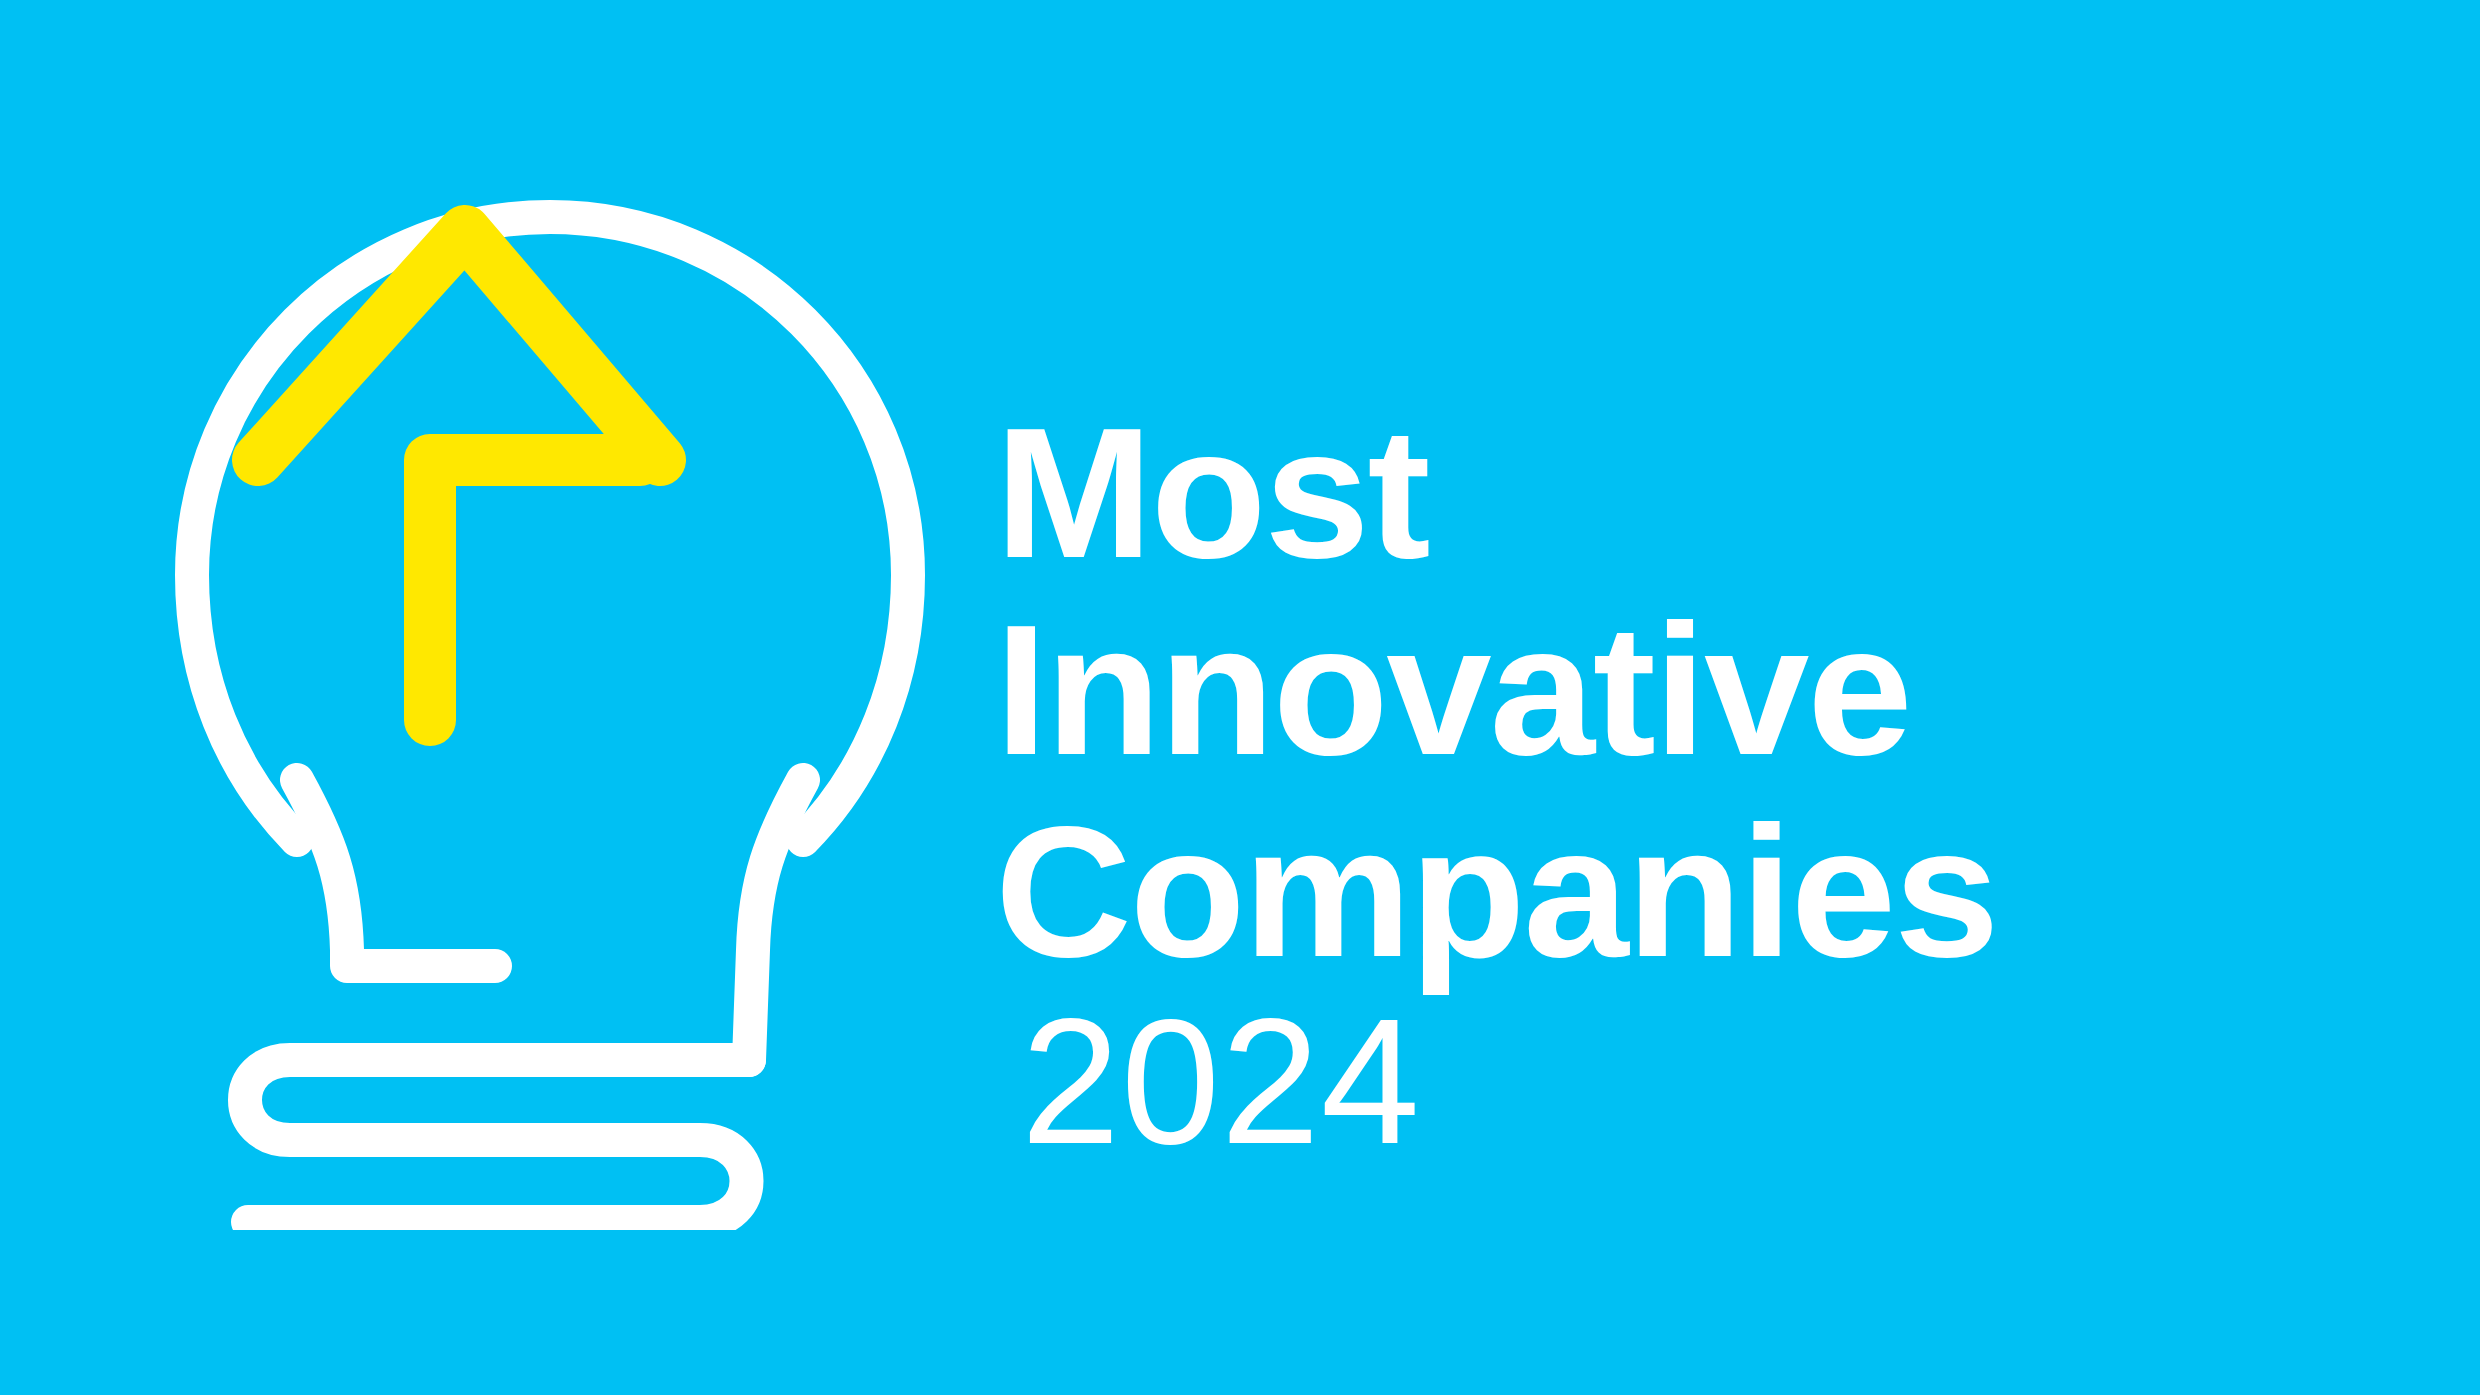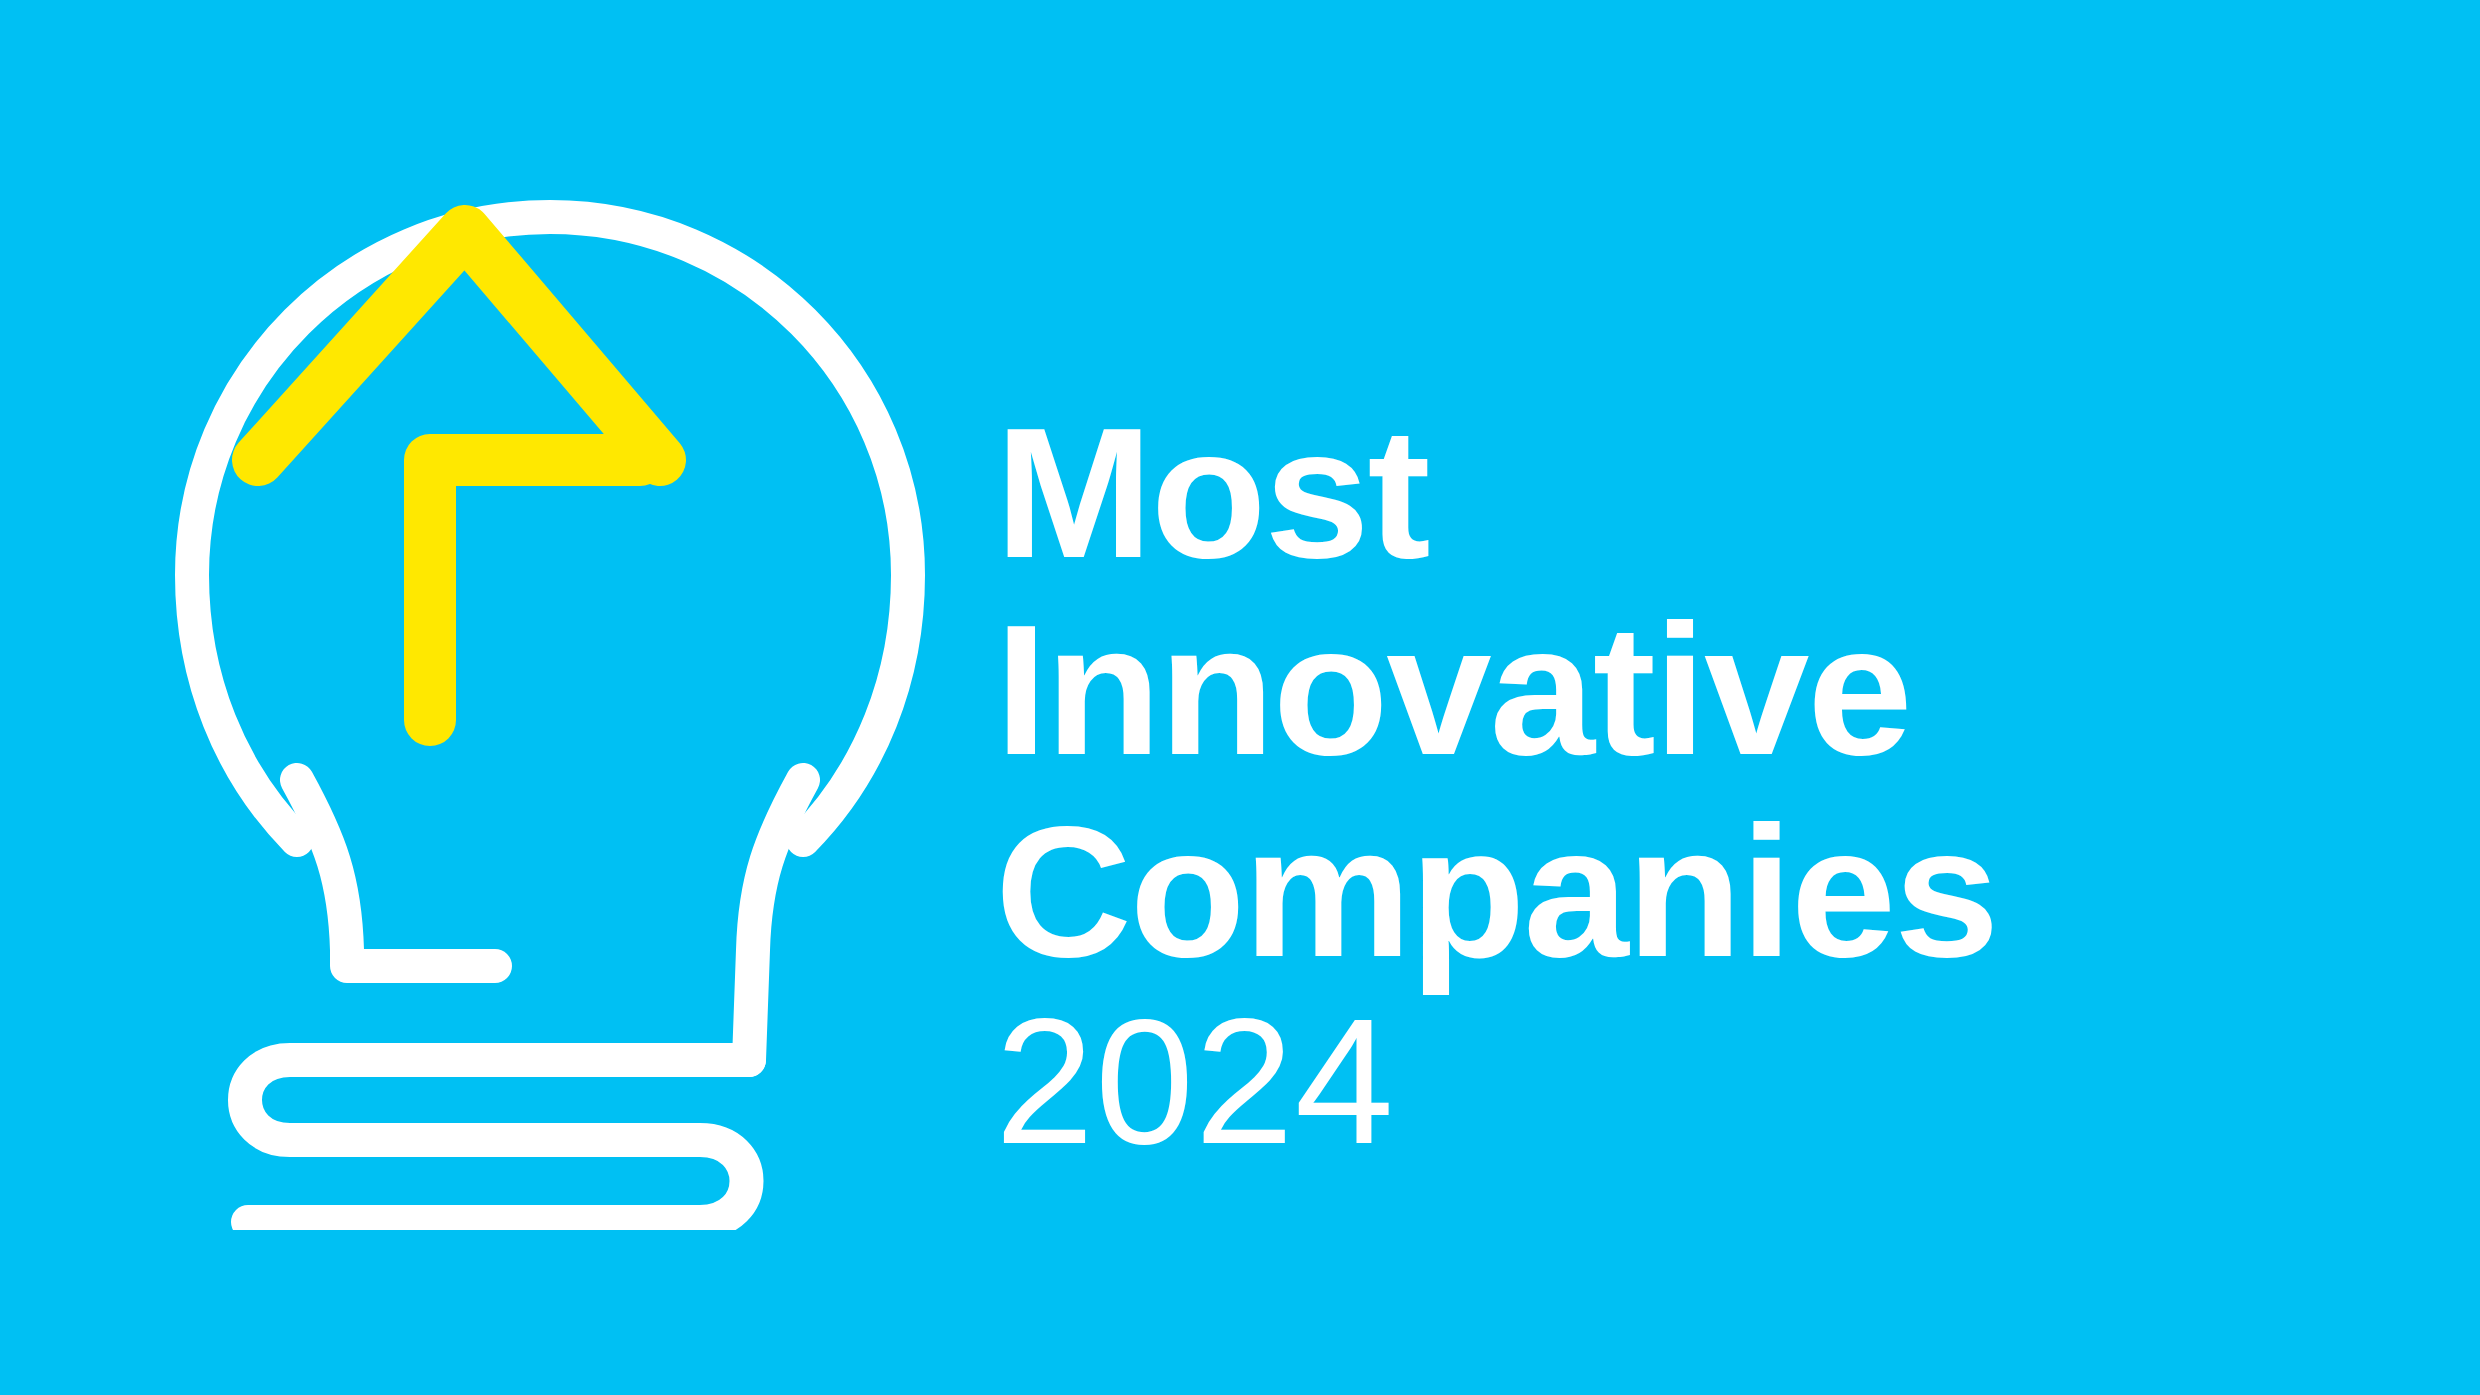--- a/index.html
+++ b/index.html
@@ -59,20 +59,21 @@
   #line-innov  { font-size: 186px; line-height: 1.14; margin-top: -4px; }
   #line-comp   { font-size: 186px; line-height: 1.10; margin-top: -6px; }
 
   .light {
     font-family: "Liberation Sans", sans-serif;
     font-weight: 300;
     font-size: 178px;
     line-height: 1.06;
     letter-spacing: 0.005em;
     margin-top: -6px;
+    margin-left: 26px;
   }
 </style>
 </head>
 <body style="background: rgb(0, 192, 243);">
 
 <div id="stage" style="background: rgb(0, 192, 243);">
 
   <div id="bulb-icon">
     <svg viewBox="0 0 820 1130" width="820" height="1130" xmlns="http://www.w3.org/2000/svg">
 

